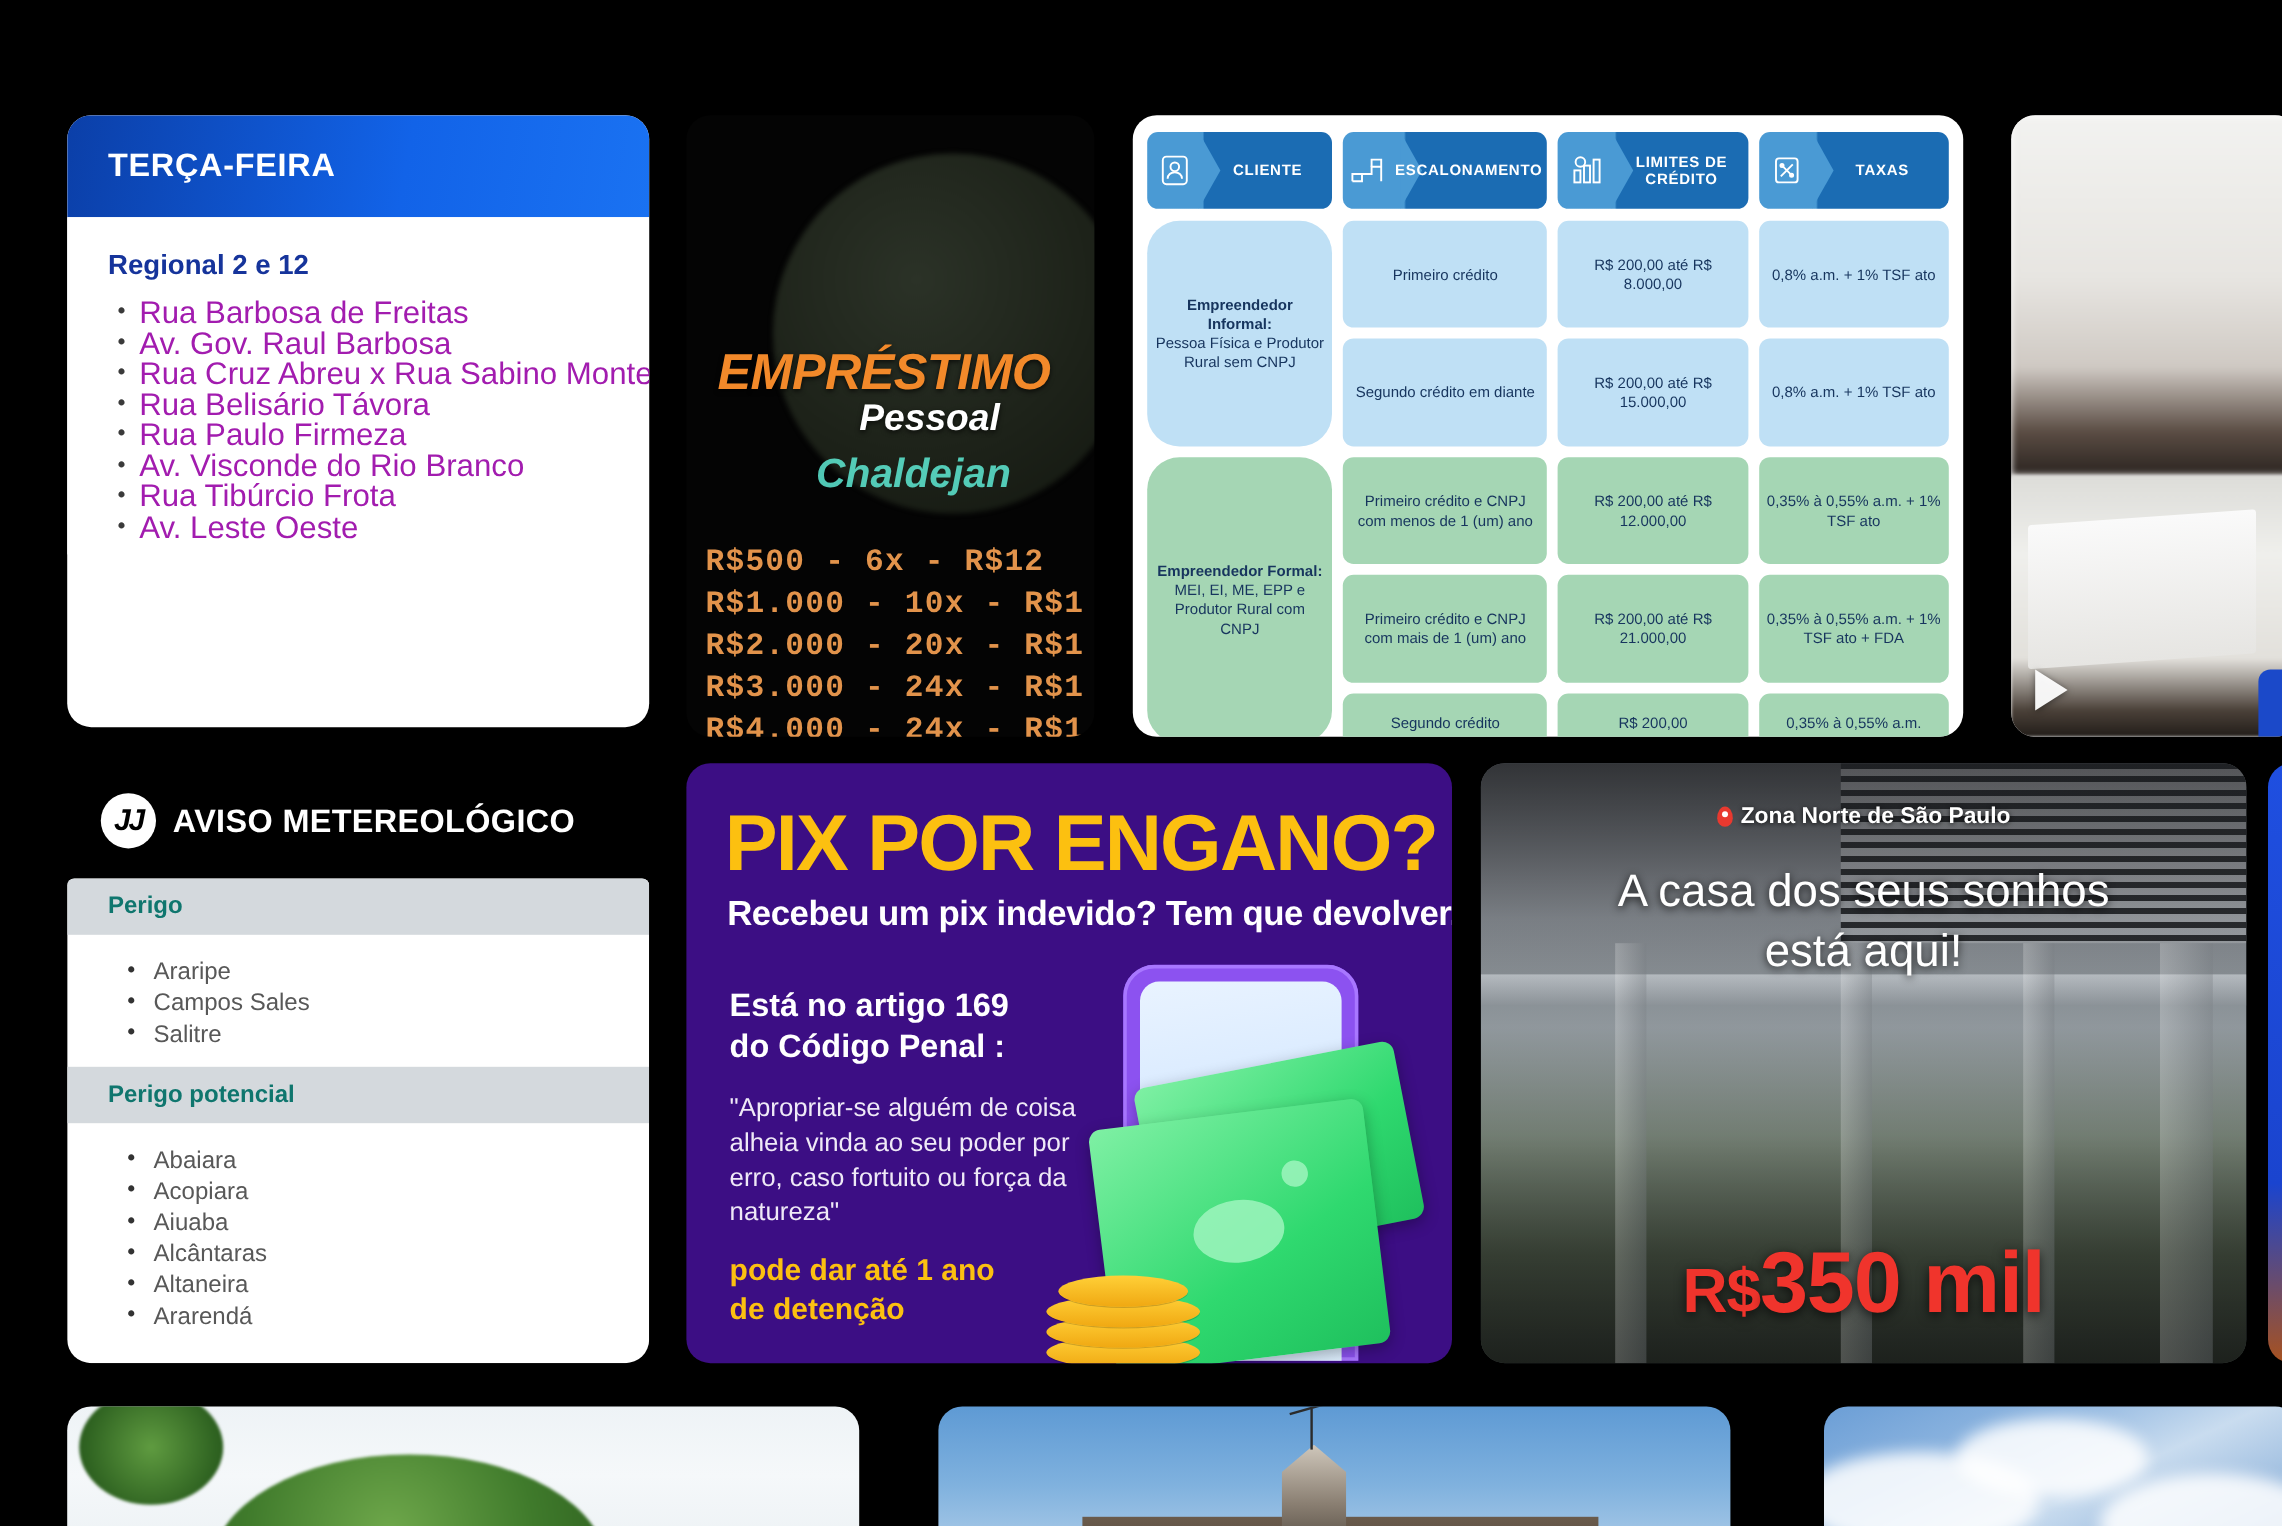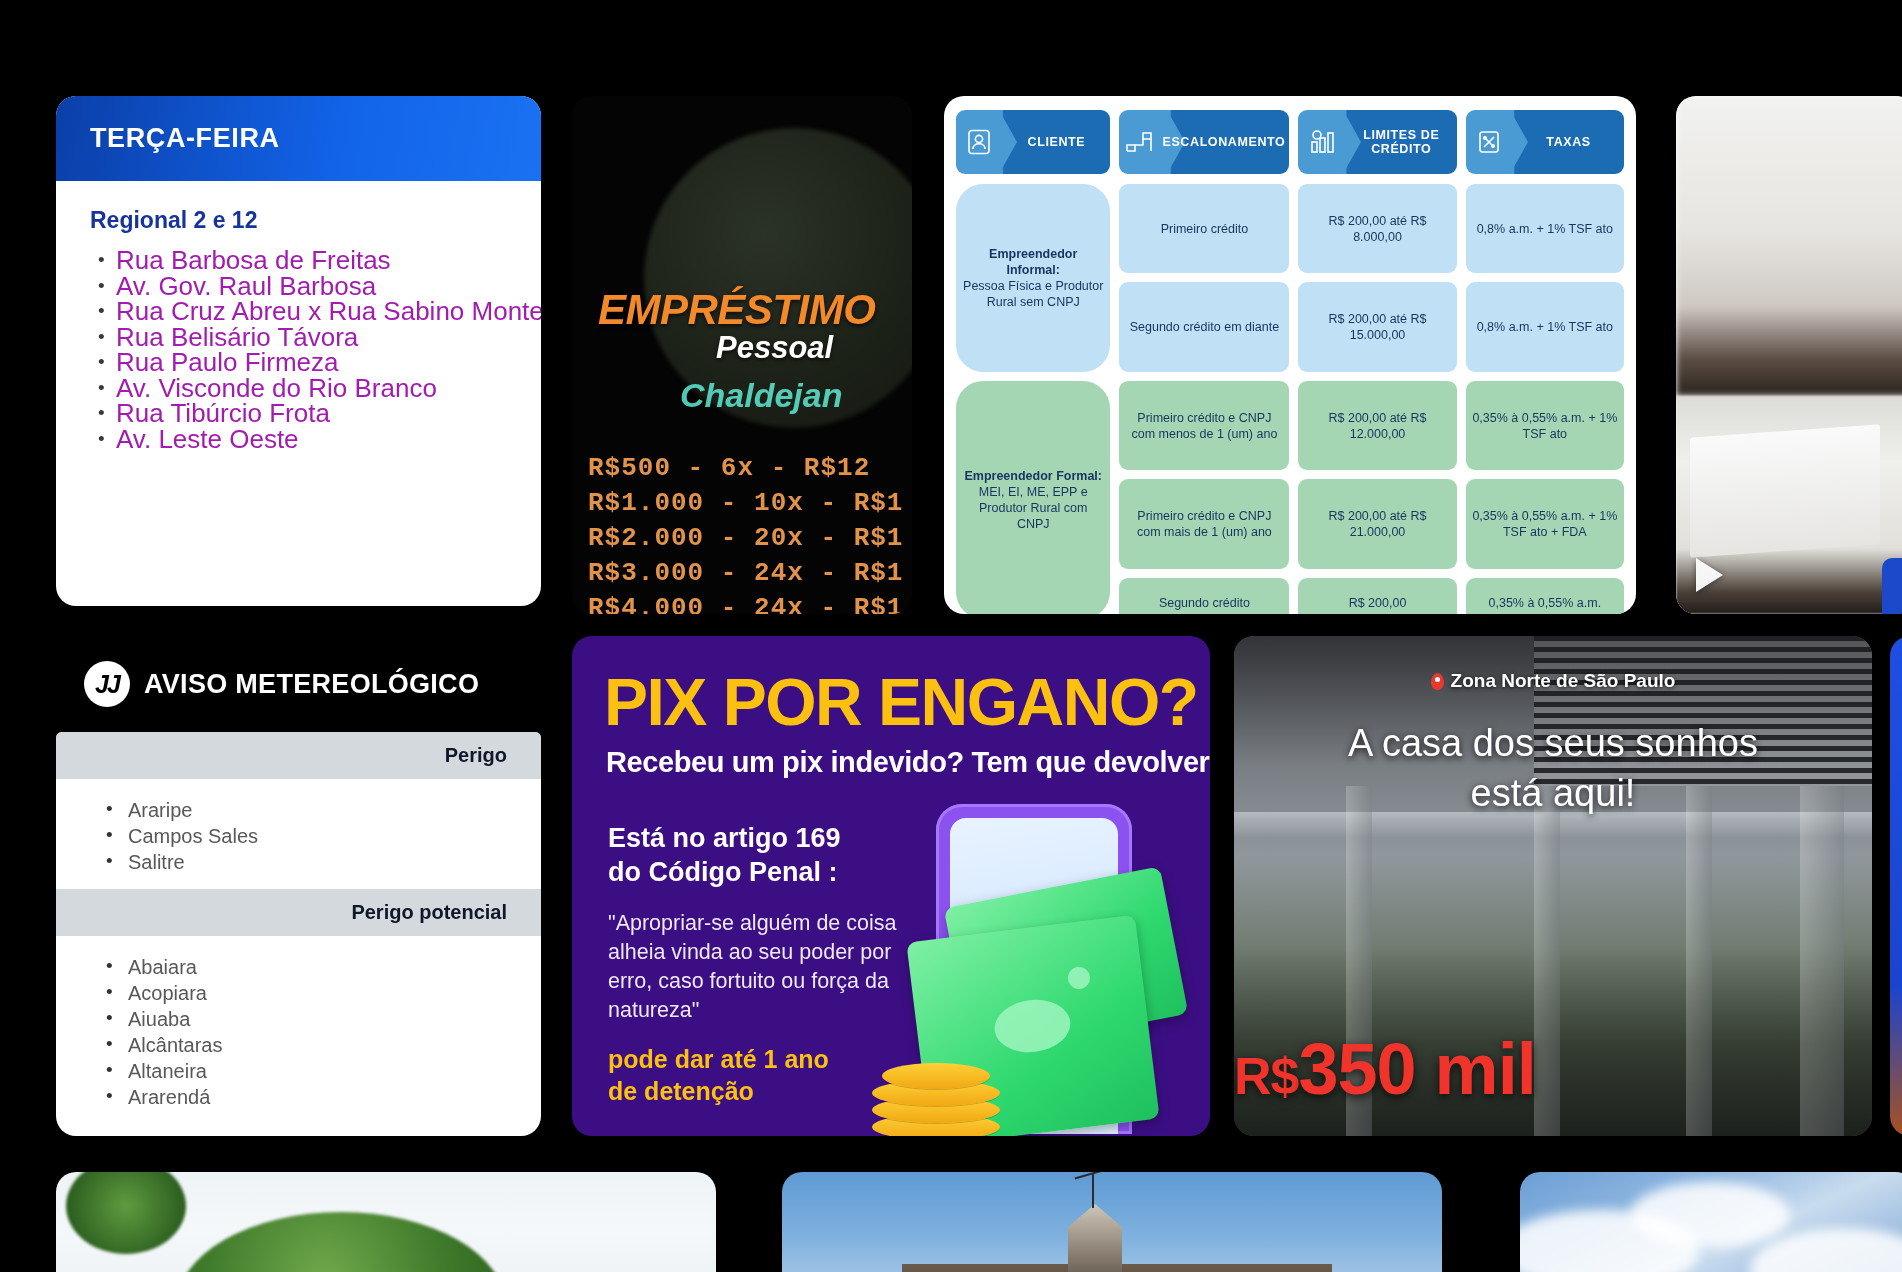--- a/index.html
+++ b/index.html
@@ -191,21 +191,21 @@
     letter-spacing: -2px;
   }
   .wx-title { color: #fff; font-size: 27px; font-weight: bold; letter-spacing: .3px; }
   .wx-body {
     background: #fff; height: 404px;
     border-top-left-radius: 6px; border-top-right-radius: 6px;
     overflow: hidden;
   }
   .wx-sect {
     background: #d4d9dd; padding: 12px 34px;
-    color: #0f172a; font-size: 20px; font-weight: bold; text-align: right;
+    color: #0f766e; font-size: 20px; font-weight: bold;
   }
   .wx-list { list-style: none; padding: 18px 34px 14px 50px; }
   .wx-list li {
     position: relative; color: #585858;
     font-size: 20px; line-height: 26px; padding-left: 22px;
   }
   .wx-list li::before {
     content: "\2022"; position: absolute; left: 0; top: -1px;
     color: #333; font-size: 19px;
   }
@@ -314,21 +314,21 @@
     position: absolute; left: 0; right: 0; top: 82px; text-align: center;
     color: #ffffff; font-size: 38px; font-weight: normal; line-height: 50px;
     text-shadow: 0 2px 7px rgba(0,0,0,.85);
   }
   .re-credito {
     position: absolute; left: 0; right: 0; bottom: 124px; text-align: center;
     color: #ffffff; font-size: 31px; font-weight: bold;
     text-shadow: 0 2px 7px rgba(0,0,0,.85);
   }
   .re-price {
-    position: absolute; left: 0; right: 0; bottom: 26px; 
+    position: absolute; left: 0; right: 0; bottom: 26px; text-align: center;
     color: #f0342c; font-size: 72px; font-weight: bold;
     letter-spacing: -1px;
     text-shadow: 0 3px 10px rgba(0,0,0,.7);
   }
   .re-price .cur { font-size: 52px; }
 
   
   #card-blue-sliver {
     left: 1890px; top: 592px; width: 60px; height: 500px;
     background: linear-gradient(180deg,#1f4fe0 0%, #1a44cf 70%, #a8521f 100%);

